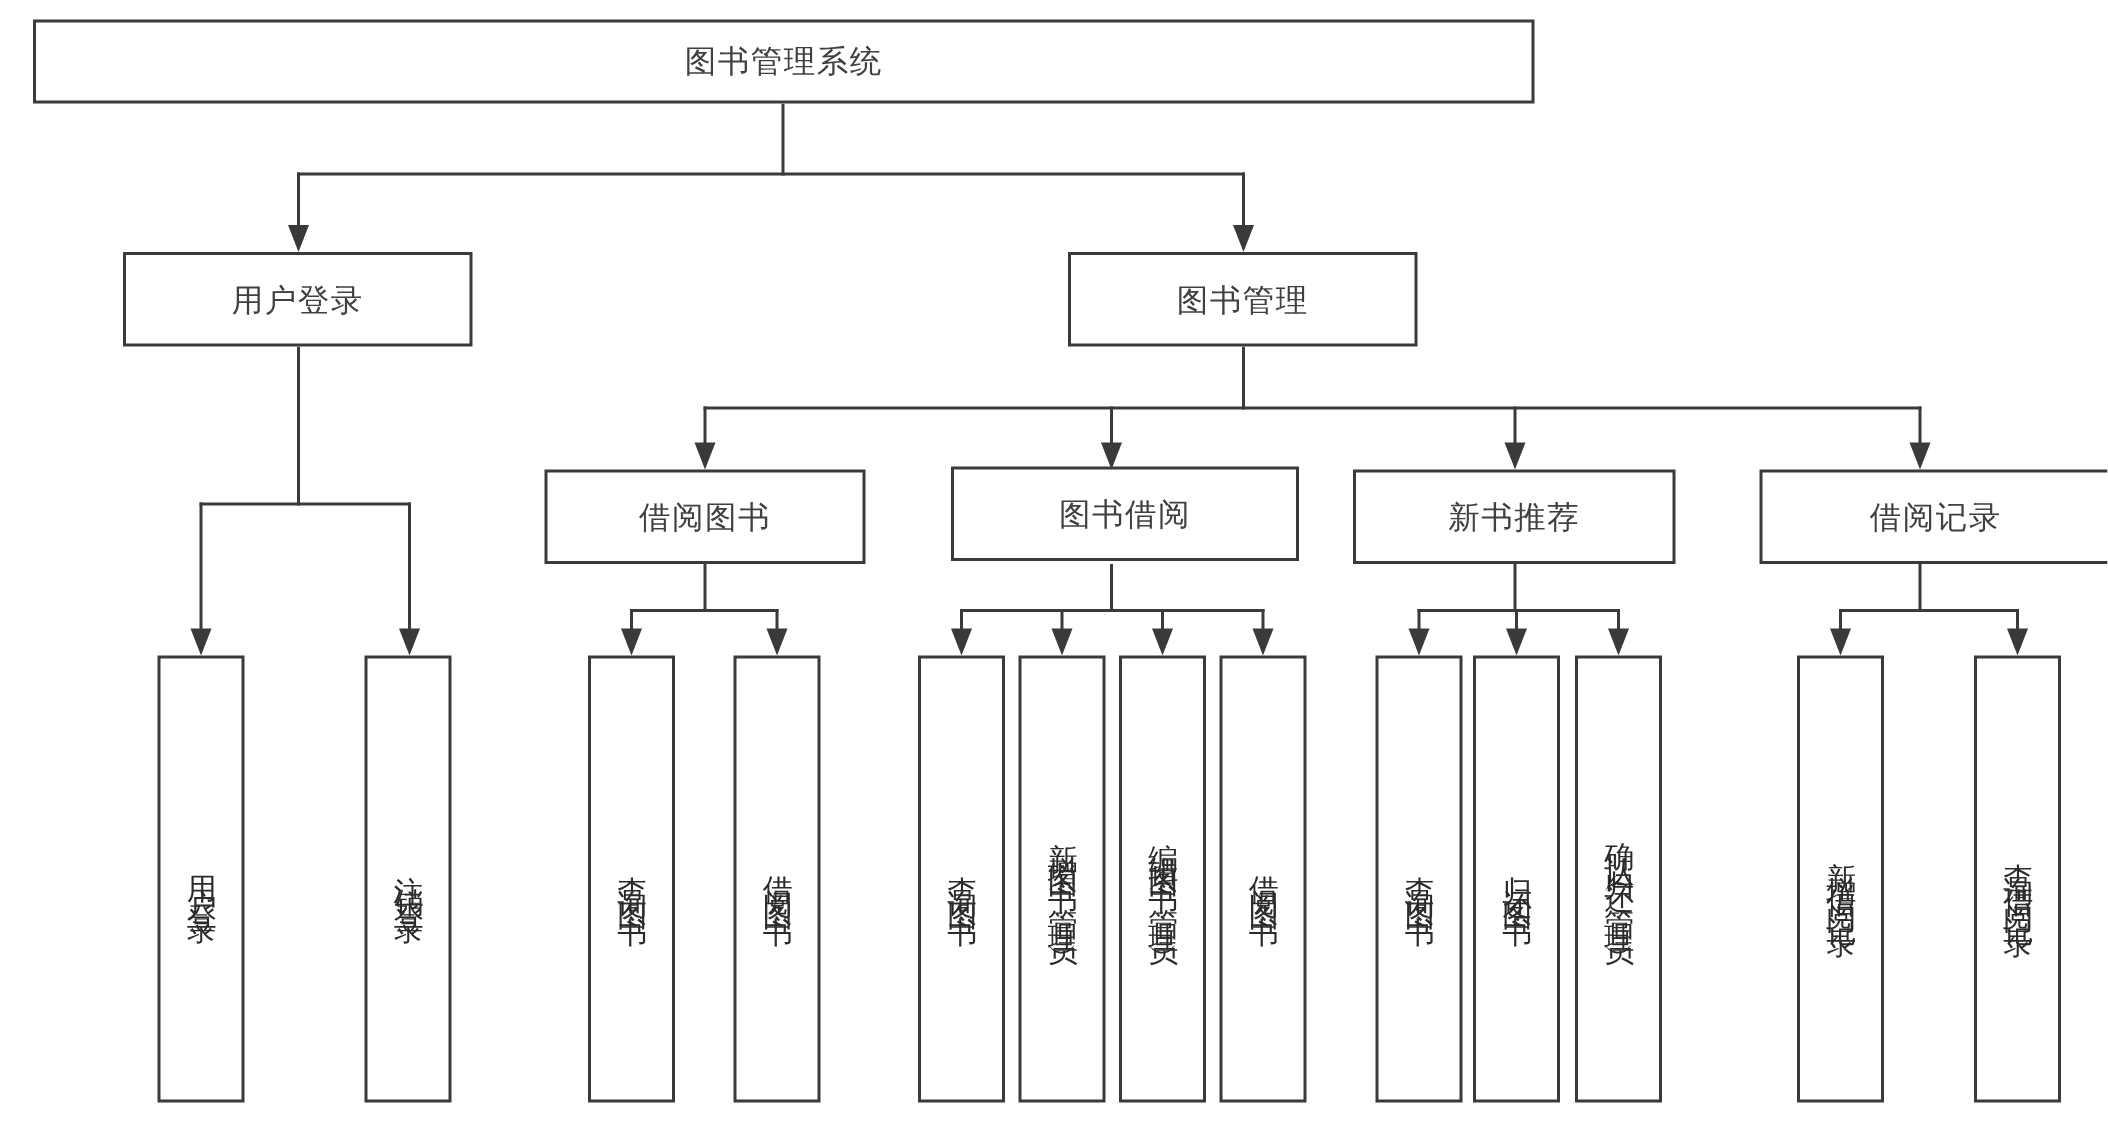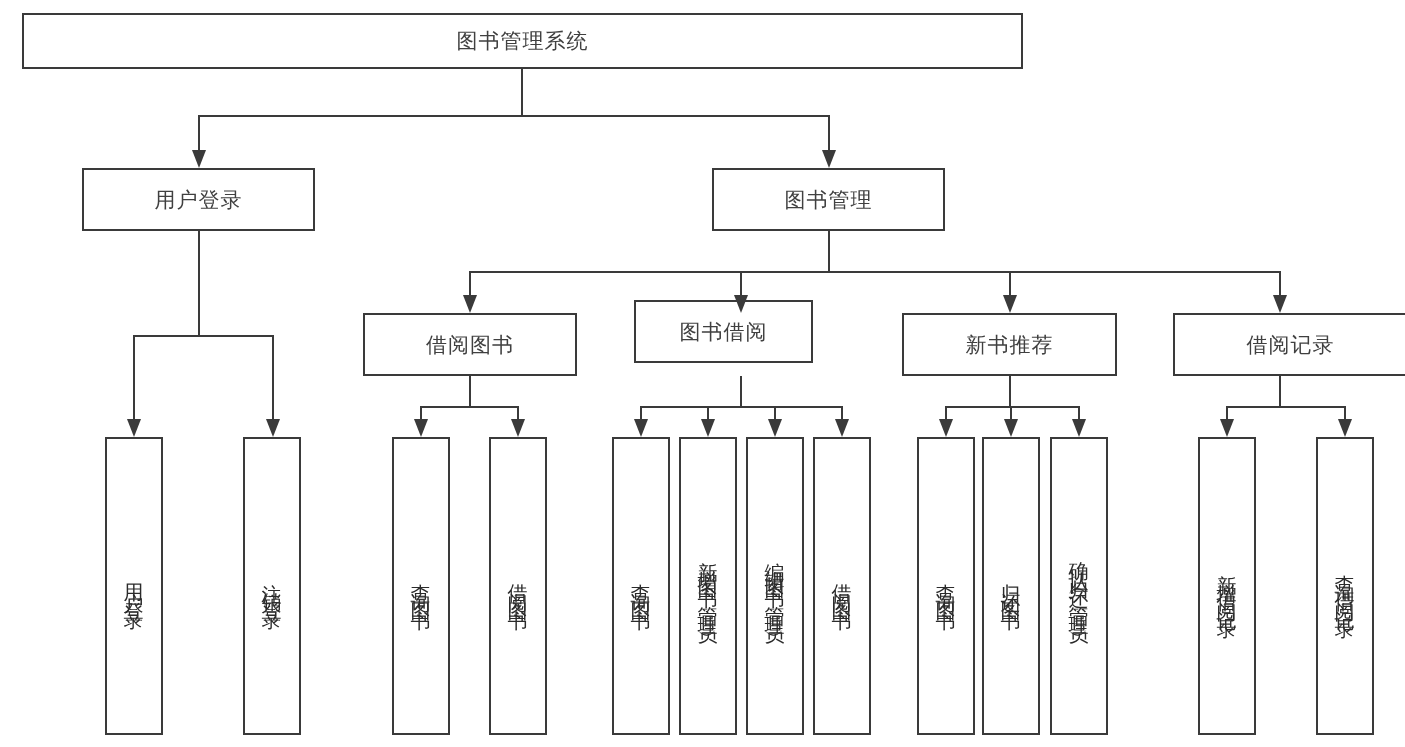--- a/index.html
+++ b/index.html
@@ -108,21 +108,21 @@
   </div>
 
   <div class="node" style="left:712px;top:168px;width:233px;height:63px;justify-content:center;">
     <span class="lbl">图书管理</span>
   </div>
 
   <div class="node" style="left:363px;top:313px;width:214px;height:63px;">
     <span class="lbl">借阅图书</span>
   </div>
 
-  <div class="node" style="left:634px;top:300px;width:179px;height:63px;font-family:Liberation Mono, monospace;">
+  <div class="node" style="left:634px;top:311px;width:232px;height:63px;font-family:Liberation Mono, monospace;">
     <span class="lbl">图书借阅</span>
   </div>
 
   <div class="node" style="left:902px;top:313px;width:215px;height:63px;">
     <span class="lbl">新书推荐</span>
   </div>
 
   <div class="node" style="left:1173px;top:313px;width:235px;height:63px;">
     <span class="lbl">借阅记录</span>
   </div>

